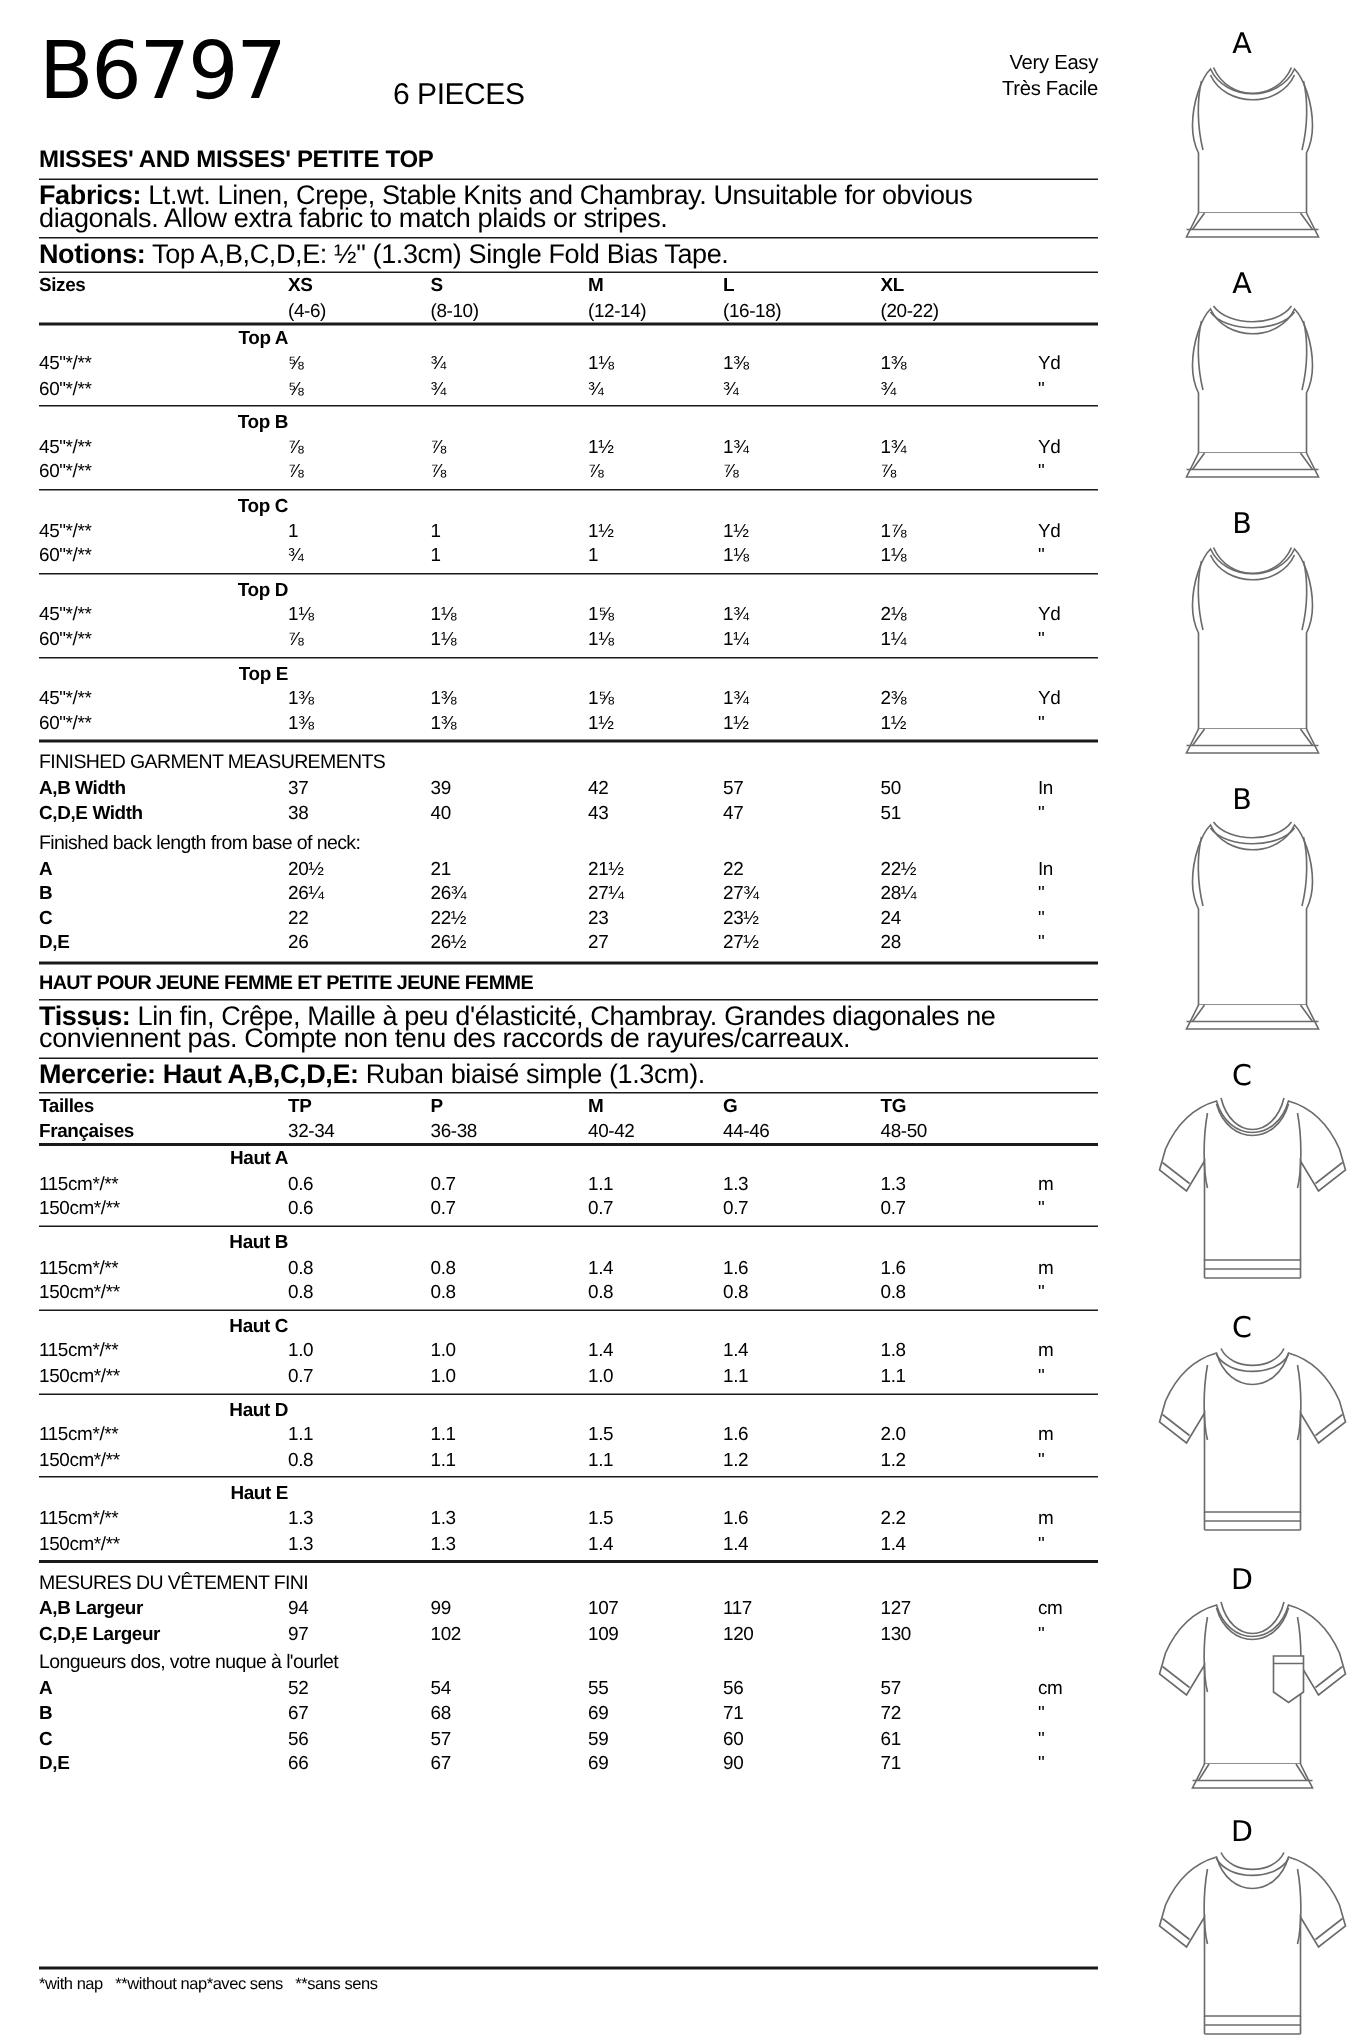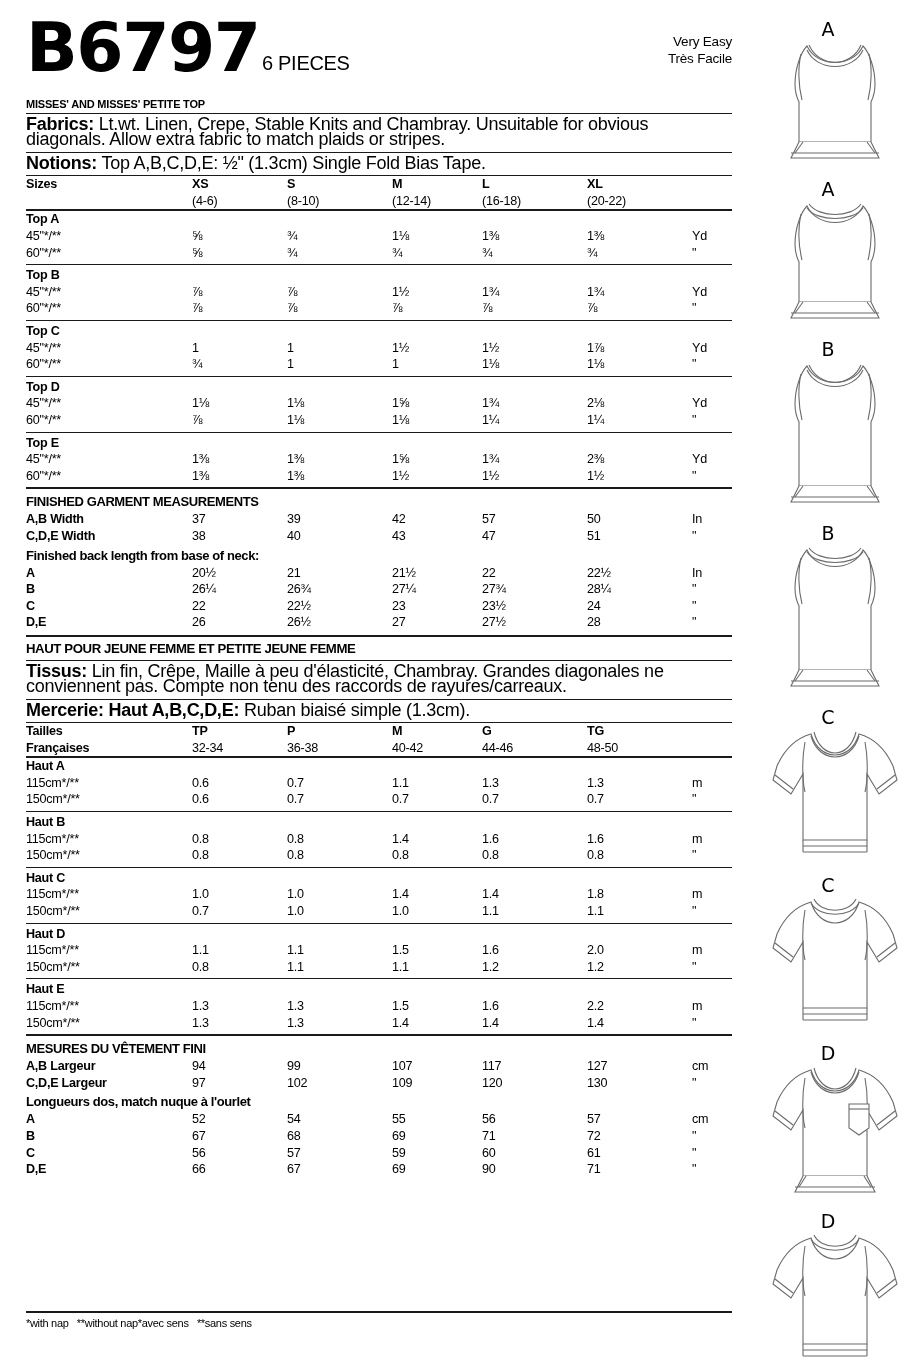--- a/index.html
+++ b/index.html
@@ -16,37 +16,37 @@
   
   .left {
     position:absolute;
     left:26px; top:22px;
     width:706px;
   }
 
   
   .hdr { position:relative; height:76px; }
   .pattern-no {
-    font-size:68px; font-weight:bold; letter-spacing:-1.5px;
+    font-size:53px; font-weight:normal; letter-spacing:-1.5px;
     line-height:52px; display:inline-block;
     font-family:"DejaVu Sans", sans-serif;
   }
   .pieces {
     font-size:20px; display:inline-block;
     position:absolute; left:236px; top:30px;
     letter-spacing:-0.3px;
   }
   .difficulty {
     position:absolute; right:0px; top:11px;
     text-align:right; font-size:13.5px; font-weight:normal;
     line-height:17px; letter-spacing:-0.2px;
   }
 
   .title-main {
-    font-size:11px; font-weight:bold; letter-spacing:-0.2px;
+    font-size:16px; font-weight:bold; letter-spacing:-0.2px;
     padding-bottom:3px;
   }
 
   .rule      { border-top:1.6px solid #1a1a1a; }
   .rule-thick{ border-top:2.4px solid #1a1a1a; }
 
   .para {
     font-size:18px; line-height:15.4px;
     padding:3px 0 4px 0; letter-spacing:-0.25px;
   }
@@ -59,22 +59,22 @@
     vertical-align:top; line-height:16.6px; height:16.6px;
   }
   col.c0 { width:166px; }
   col.c1 { width:95px; }
   col.c2 { width:105px; }
   col.c3 { width:90px; }
   col.c4 { width:105px; }
   col.c5 { width:105px; }
   col.c6 { width:40px; }
   td.lab  { font-weight:bold; }
-  td.grp  { font-weight:bold; }
-  .sechdr { font-size:13px; font-weight:bold; letter-spacing:-0.4px;
+  td.grp  { font-weight:bold;text-align:right; }
+  .sechdr { font-size:13px; font-weight:normal; letter-spacing:-0.4px;
             line-height:17px; padding:2px 0 1px 0; }
 
   .frtitle {
     font-size:13.2px; font-weight:bold; letter-spacing:-0.4px;
     padding:4px 0 4px 0;
   }
 
   .foot {
     position:absolute; left:26px; top:1311px; width:706px;
   }
@@ -690,21 +690,21 @@
             <td class="lab">C,D,E Largeur</td>
             <td>97</td>
             <td>102</td>
             <td>109</td>
             <td>120</td>
             <td>130</td>
             <td>"</td>
           </tr>
         </tbody>
     </table>
-    <div class="sechdr">Longueurs dos, match nuque à l'ourlet</div>
+    <div class="sechdr">Longueurs dos, votre nuque à l'ourlet</div>
     <table class="t">
       <colgroup>
           <col class="c0">
           <col class="c1">
           <col class="c2">
           <col class="c3">
           <col class="c4">
           <col class="c5">
           <col class="c6">
         </colgroup>

